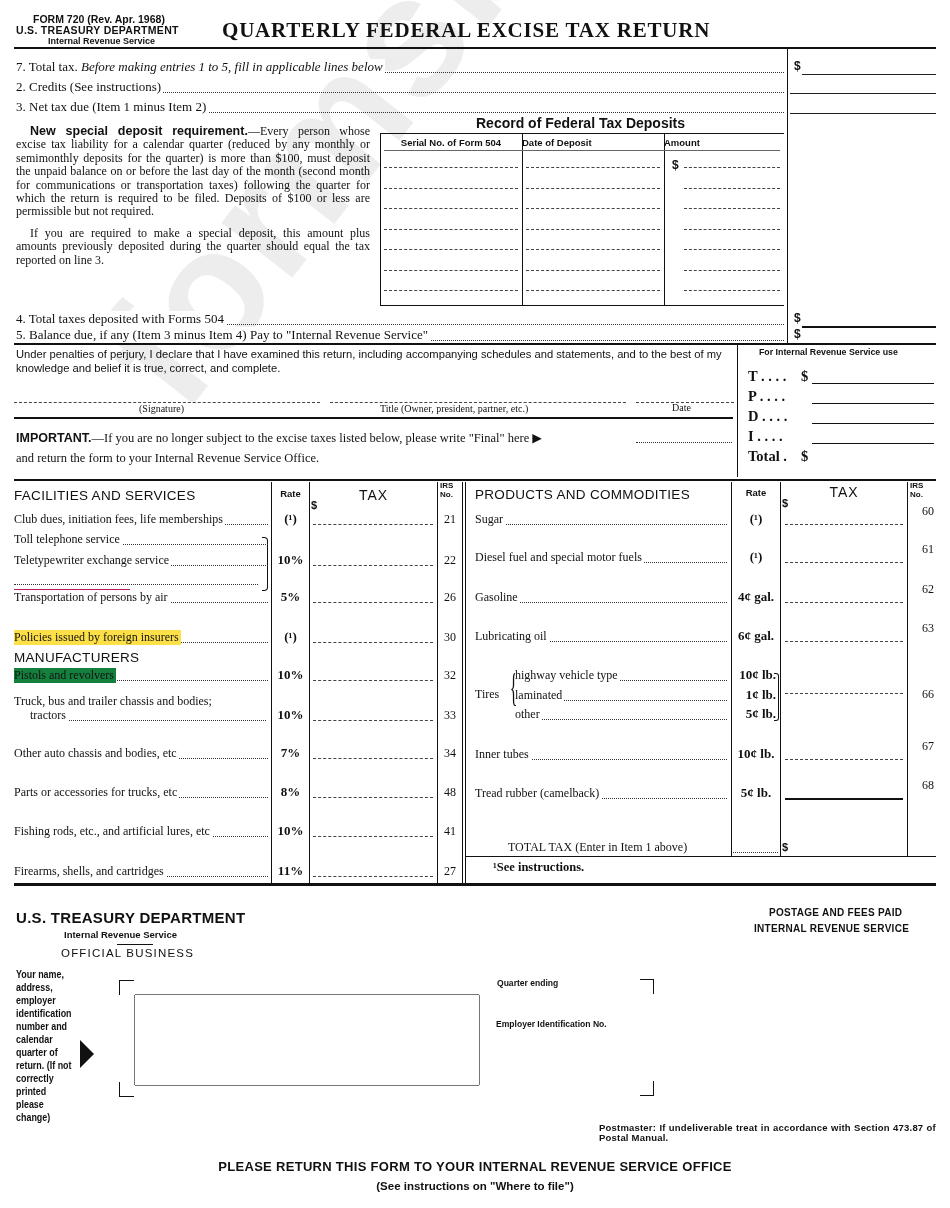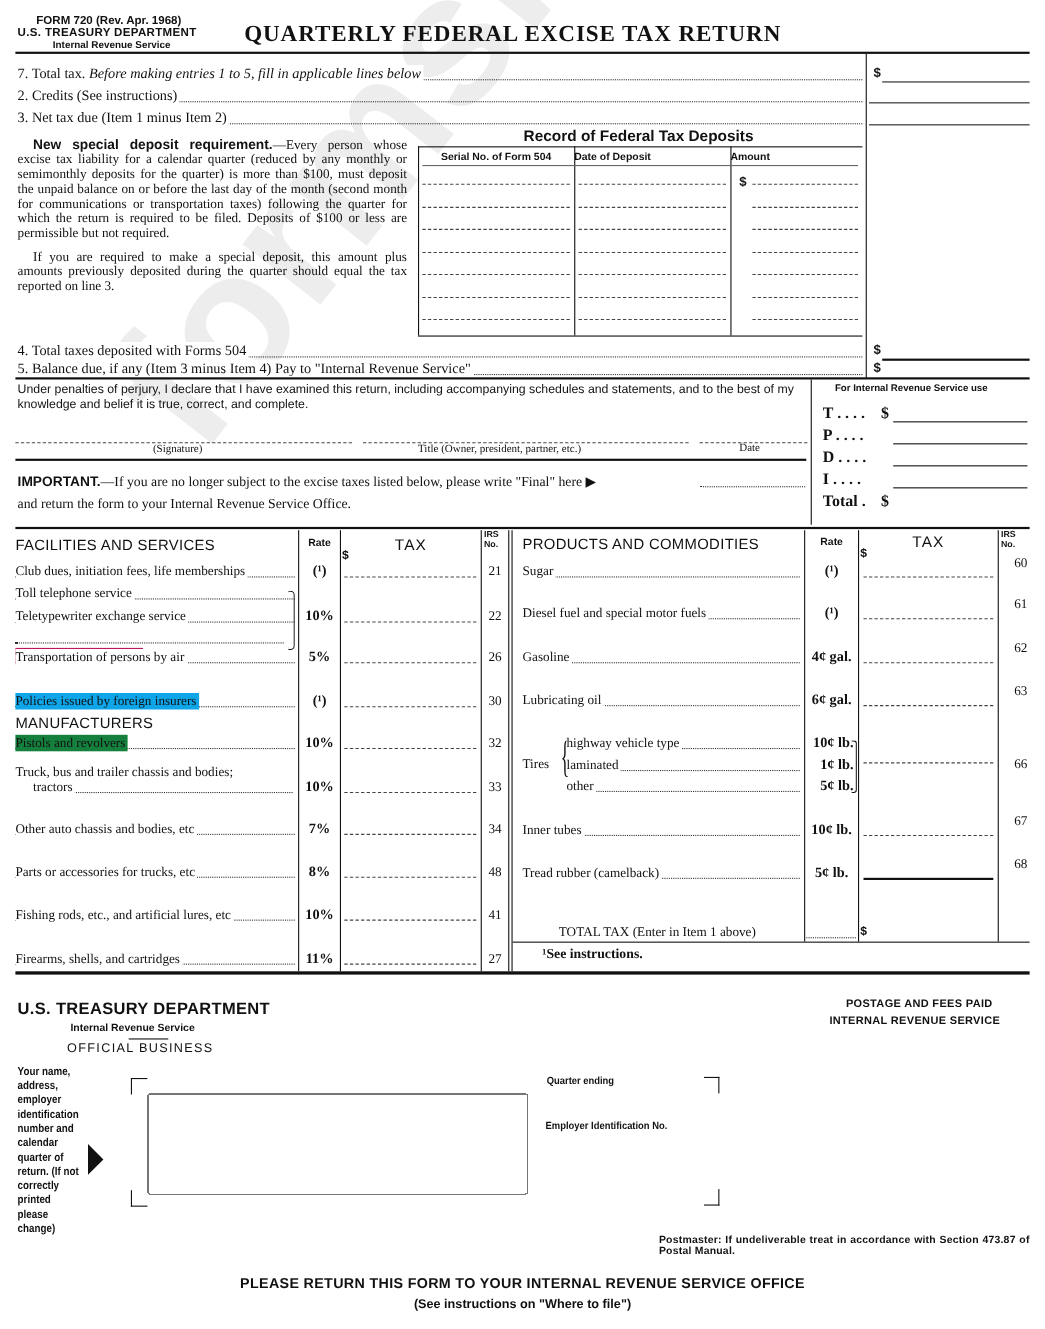--- a/index.html
+++ b/index.html
@@ -170,21 +170,21 @@
     <div class="irs serif" style="left:439px;top:553px;width:17px;">22</div>
     <input class="blank fld" style="left: 313px; top: 553px; width: 120px; height: 12px; border-bottom: 1px dashed rgb(68, 68, 68);">
     <div class="dots" style="left:14px;top:584px;width:244px;"></div>
     <div class="serif" style="position:absolute;left:14px;top:589px;font-size:12px;white-space:nowrap;background:#be185d;padding-right:2px;">Local telephone service</div>
     <div class="dots" style="left:14px;top:602px;width:254px;"></div>
     <div class="serif" style="position:absolute;left:14px;top:590px;font-size:12px;white-space:nowrap;background:#fff;padding-right:2px;">Transportation of persons by air</div>
     <div class="rate serif" style="left:272px;top:589px;width:37px;">5%</div>
     <div class="irs serif" style="left:439px;top:590px;width:17px;">26</div>
     <input class="blank fld" style="left: 313px; top: 590px; width: 120px; height: 12px; border-bottom: 1px dashed rgb(68, 68, 68);">
     <div class="dots" style="left:14px;top:642px;width:254px;"></div>
-    <div class="serif" style="position:absolute;left:14px;top:630px;font-size:12px;white-space:nowrap;background:#0ea5e9;padding-right:2px;">Policies issued by foreign insurers</div>
+    <div class="serif" style="position:absolute;left:14px;top:630px;font-size:12px;white-space:nowrap;background:#fde047;padding-right:2px;">Policies issued by foreign insurers</div>
     <div class="rate serif" style="left:272px;top:629px;width:37px;">(¹)</div>
     <div class="irs serif" style="left:439px;top:630px;width:17px;">30</div>
     <input class="blank fld" style="left: 313px; top: 630px; width: 120px; height: 12px; border-bottom: 1px dashed rgb(68, 68, 68);">
     <div class="dots" style="left:14px;top:680px;width:254px;"></div>
     <div class="serif" style="position:absolute;left:14px;top:668px;font-size:12px;white-space:nowrap;background:#15803d;padding-right:2px;">Pistols and revolvers</div>
     <div class="rate serif" style="left:272px;top:667px;width:37px;">10%</div>
     <div class="irs serif" style="left:439px;top:668px;width:17px;">32</div>
     <input class="blank fld" style="left: 313px; top: 668px; width: 120px; height: 12px; border-bottom: 1px dashed rgb(68, 68, 68);">
     <div class="serif" style="position:absolute;left:14px;top:694px;font-size:12px;white-space:nowrap;">Truck, bus and trailer chassis and bodies;</div>
     <div class="dots" style="left:30px;top:720px;width:236px;"></div>

